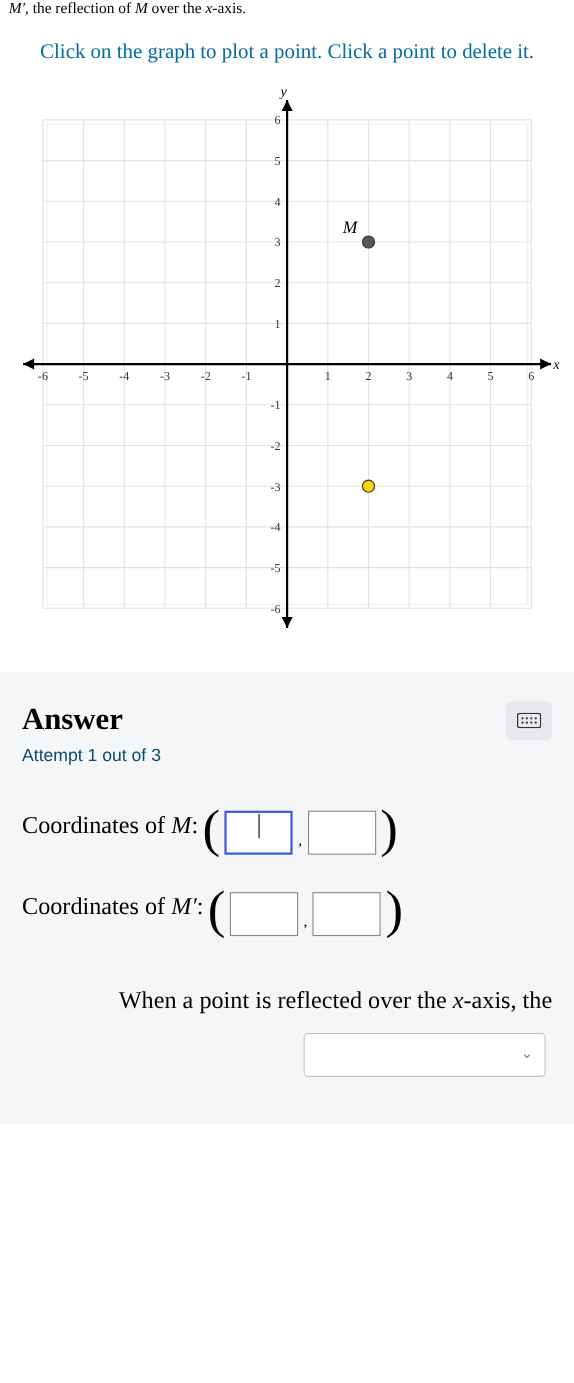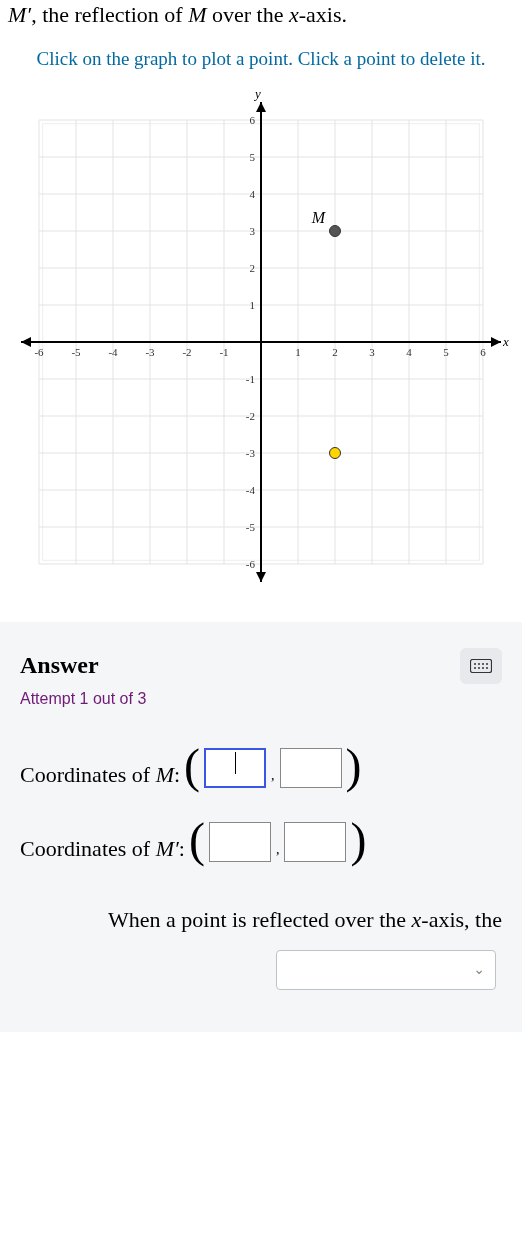--- a/index.html
+++ b/index.html
@@ -3,21 +3,21 @@
 <meta charset="utf-8">
 <style>
   * { box-sizing: border-box; margin: 0; padding: 0; }
   body {
     font-family: Georgia, 'Times New Roman', serif;
     background: #fff;
     width: 522px;
     color: #000;
   }
   .question-text {
-    font-size: 22px;
+    font-size: 14px;
     padding: 0 8px 18px 8px;
     line-height: 1.35;
   }
   .math-i { font-style: italic; font-family: 'Times New Roman', serif; }
   .instruction {
     text-align: center;
     font-size: 19px;
     padding: 0 30px 12px 30px;
     color: #0369a1;
   }
@@ -30,40 +30,40 @@
     background: #f5f6f8;
     padding: 26px 20px 40px 20px;
   }
   .answer-header {
     display: flex;
     justify-content: space-between;
     align-items: center;
     margin-bottom: 6px;
   }
   .answer-title {
-    font-size: 24px;
+    font-size: 28px;
     font-weight: bold;
     font-family: Georgia, serif;
   }
   .keypad-btn {
     width: 42px; height: 36px;
     background: #e8e9ed;
     border-radius: 6px;
     display: flex; align-items: center; justify-content: center;
     cursor: pointer;
   }
   .attempt {
-    color: #701a75;
+    color: #0c4a6e;
     font-size: 16px;
     font-family: -apple-system, Arial, sans-serif;
     margin-bottom: 40px;
   }
   .coord-row {
     display: flex;
-    align-items: flex-end;
+    align-items: flex-start;
     font-size: 22px;
     margin-bottom: 34px;
     gap: 4px;
   }
   .coord-label { white-space: nowrap; }
   .paren {
     font-size: 48px;
     font-family: 'Times New Roman', serif;
     line-height: 0.8;
     position: relative;

